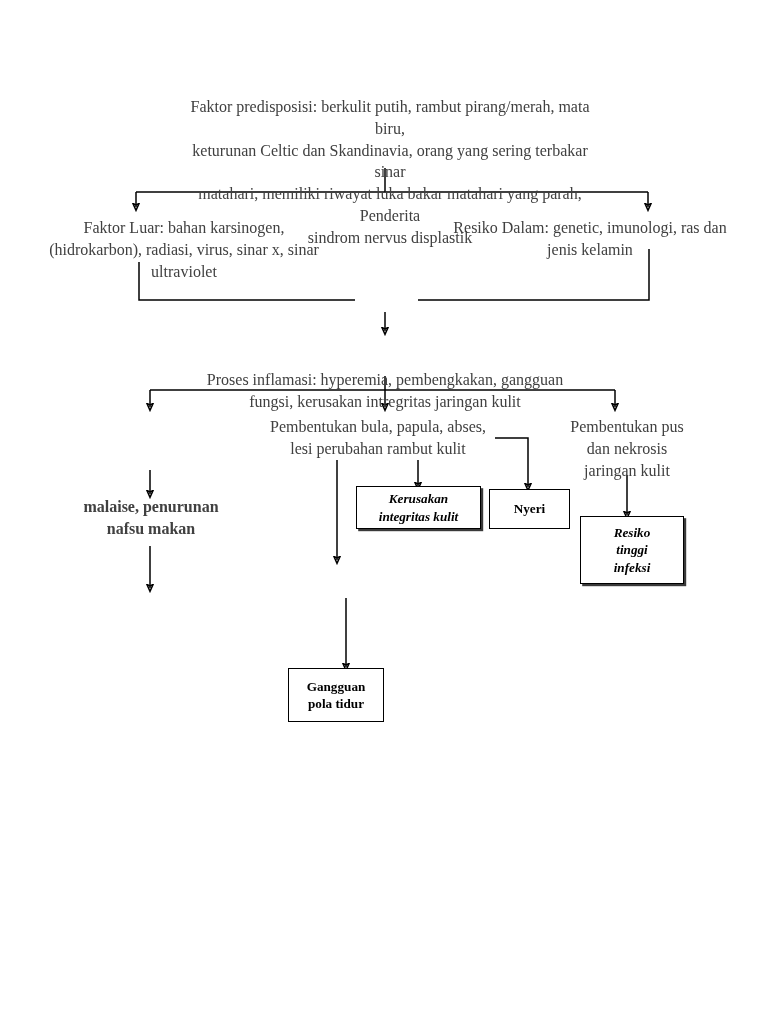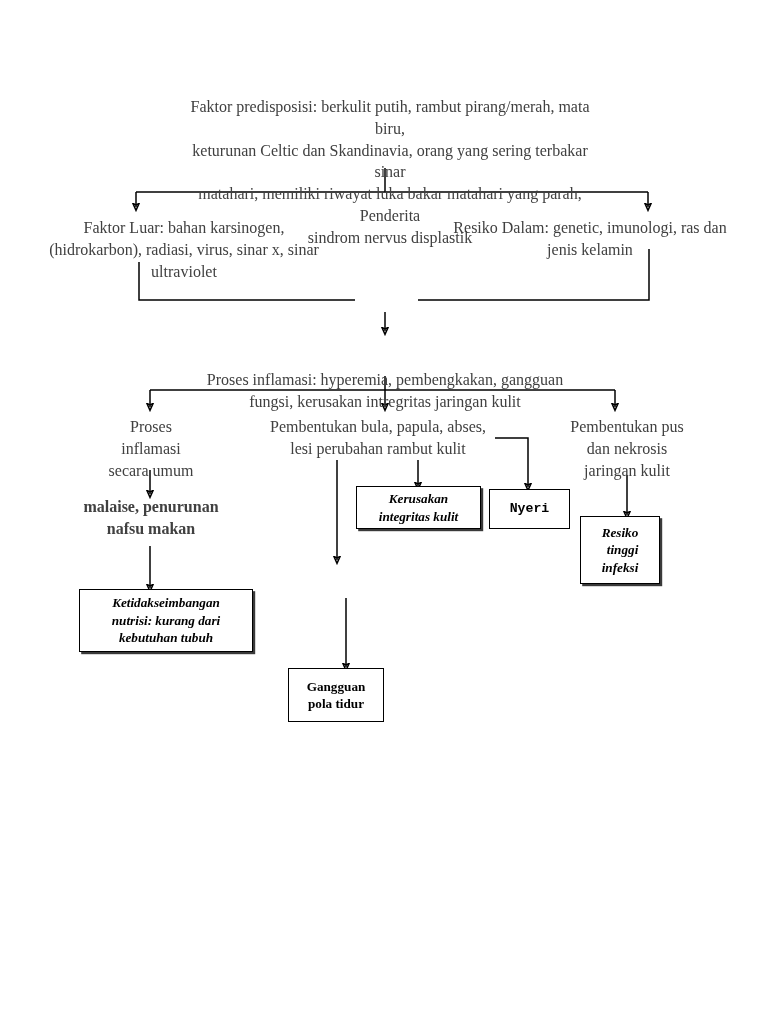--- a/index.html
+++ b/index.html
@@ -139,44 +139,38 @@
 (hidrokarbon), radiasi, virus, sinar x, sinar
 ultraviolet</div>
 
   <div class="node-text" style="left:440px; top:217px; width:300px;">Resiko Dalam: genetic, imunologi, ras dan
 jenis kelamin</div>
 
 
   <div class="node-text" style="left:175px; top:333px; width:420px;margin-top:36px;">Proses inflamasi: hyperemia, pembengkakan, gangguan
 fungsi, kerusakan intregritas jaringan kulit</div>
 
-  <div class="node-text" style="left:90px; top:416px; width:122px;">Proses
-inflamasi
-secara umum</div>
 
   <div class="node-text" style="left:72px; top:496px; width:158px;font-weight:bold;">malaise, penurunan
 nafsu makan</div>
 
   <div class="node-text" style="left:258px; top:416px; width:240px;">Pembentukan bula, papula, abses,
 lesi perubahan rambut kulit</div>
 
 
   <div class="node-text" style="left:551px; top:416px; width:152px;">Pembentukan pus
 dan nekrosis
 jaringan kulit</div>
 
-  <div class="box shadowed" style="left:79px; top:589px; width:174px; height:63px;">Ketidakseimbangan
-nutrisi: kurang dari
-kebutuhan tubuh</div>
 
   <div class="box shadowed" style="left:356px; top:486px; width:125px; height:43px;">Kerusakan
 integritas kulit</div>
 
-  <div class="box" style="left:489px; top:489px; width:81px; height:40px;font-family:Liberation Mono, monospace;">Nyeri</div>
+  <div class="box" style="left:489px; top:489px; width:81px; height:40px;">Nyeri</div>
 
-  <div class="box shadowed" style="left:580px; top:516px; width:80px; height:68px;text-align:right;">Resiko
+  <div class="box shadowed" style="left:580px; top:516px; width:104px; height:68px;">Resiko
 tinggi
 infeksi</div>
 
   <div class="box" style="left:288px; top:668px; width:96px; height:54px;">Gangguan
 pola tidur</div>
 
 </div>
 
 </body></html>

